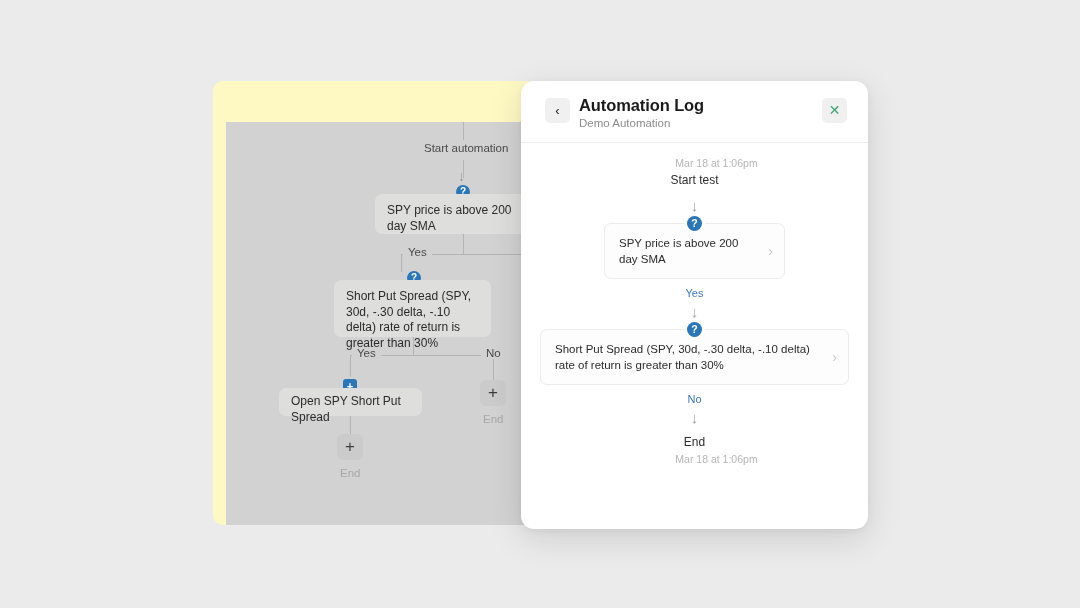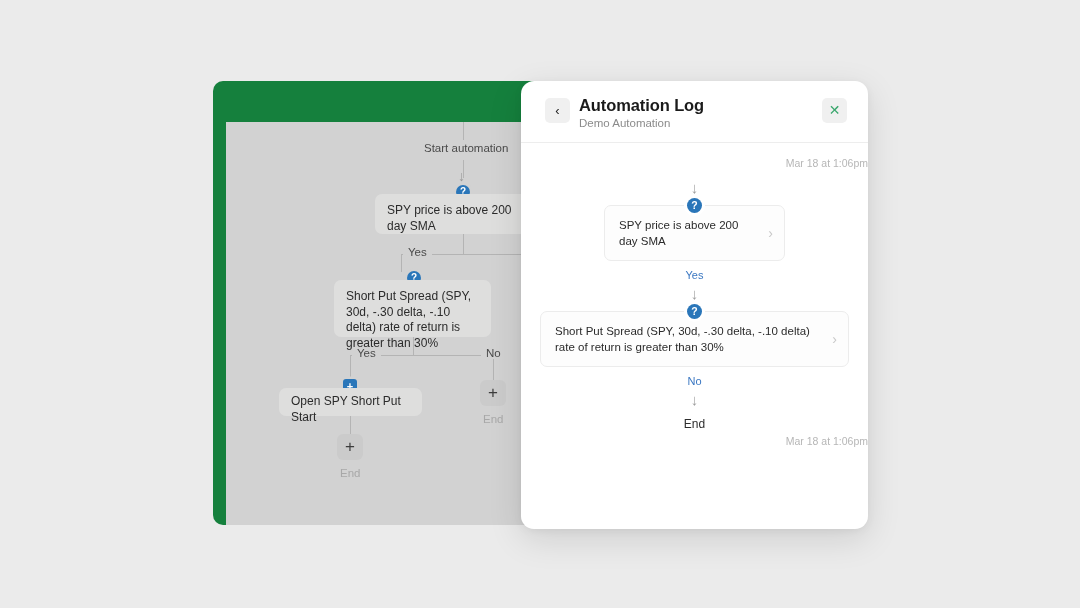--- a/index.html
+++ b/index.html
@@ -16,21 +16,21 @@
     -webkit-font-smoothing: antialiased;
   }
 
   
   .builder-shell {
     position: absolute;
     left: 213px;
     top: 81px;
     width: 486px;
     height: 444px;
-    background: #15803d;
+    background: #fef9c3;
     border-radius: 10px;
   }
   .builder-canvas {
     position: absolute;
     left: 13px;
     top: 41px;
     right: 0;
     bottom: 0;
     background: #d2d2d2;
     overflow: hidden;
@@ -174,21 +174,21 @@
   }
 
   .panel-body {
     position: relative;
     height: 386px;
     padding-top: 12px;
     box-sizing: border-box;
   }
 
   .log-time {
-    text-align: right;
+    text-align: center;
     font-size: 10.5px;
     color: #b6b6b6;
     line-height: 16px;
     margin-left: 44px;
   }
   .log-label {
     text-align: center;
     font-size: 12px;
     color: #2d2d2d;
     line-height: 18px;
@@ -275,21 +275,21 @@
       <div class="bg-card" style="left:108px; top:158px; width:157px; height:57px;">Short Put Spread (SPY, 30d, -.30 delta, -.10 delta) rate of return is greater than 30%</div>
 
       <div class="bg-line-v" style="left:187px; top:215px; height:18px;"></div>
       <div class="bg-line-h" style="left:124px; top:233px; width:143px;"></div>
       <div class="bg-line-v" style="left:124px; top:233px; height:25px;"></div>
       <div class="bg-text" style="left:126px; top:225px; background:#d2d2d2; padding:0 5px;">Yes</div>
       <div class="bg-line-v" style="left:267px; top:233px; height:25px;"></div>
       <div class="bg-text" style="left:255px; top:225px; background:#d2d2d2; padding:0 5px;">No</div>
 
       <div class="bg-badge sq" style="left:117px; top:257px;">+</div>
-      <div class="bg-card" style="left:53px; top:266px; width:143px; height:28px; padding-top:6px;">Open SPY Short Put Start</div>
+      <div class="bg-card" style="left:53px; top:266px; width:143px; height:28px; padding-top:6px;">Open SPY Short Put Spread</div>
 
       <div class="bg-line-v" style="left:124px; top:294px; height:18px;"></div>
       <div class="bg-plus" style="left:111px; top:312px;">+</div>
       <div class="bg-text muted" style="left:114px; top:345px;">End</div>
 
       <div class="bg-plus" style="left:254px; top:258px;">+</div>
       <div class="bg-text muted" style="left:257px; top:291px;">End</div>
 
     </div>
   </div>
@@ -300,20 +300,21 @@
   <div class="panel-header">
     <div class="icon-btn back-btn">‹</div>
     <div class="panel-title">Automation Log</div>
     <div class="panel-subtitle">Demo Automation</div>
     <div class="icon-btn close-btn">✕</div>
   </div>
 
   <div class="panel-body">
 
     <div class="log-time">Mar 18 at 1:06pm</div>
+    <div class="log-label">Start test</div>
 
     <div class="spacer-6"></div>
     <div class="log-arrow">↓</div>
     <div class="spacer-6"></div>
 
     <div class="log-card narrow">
       <div class="card-badge">?</div>
       <span>SPY price is above 200 day SMA</span>
       <span class="card-chevron">›</span>
     </div>

